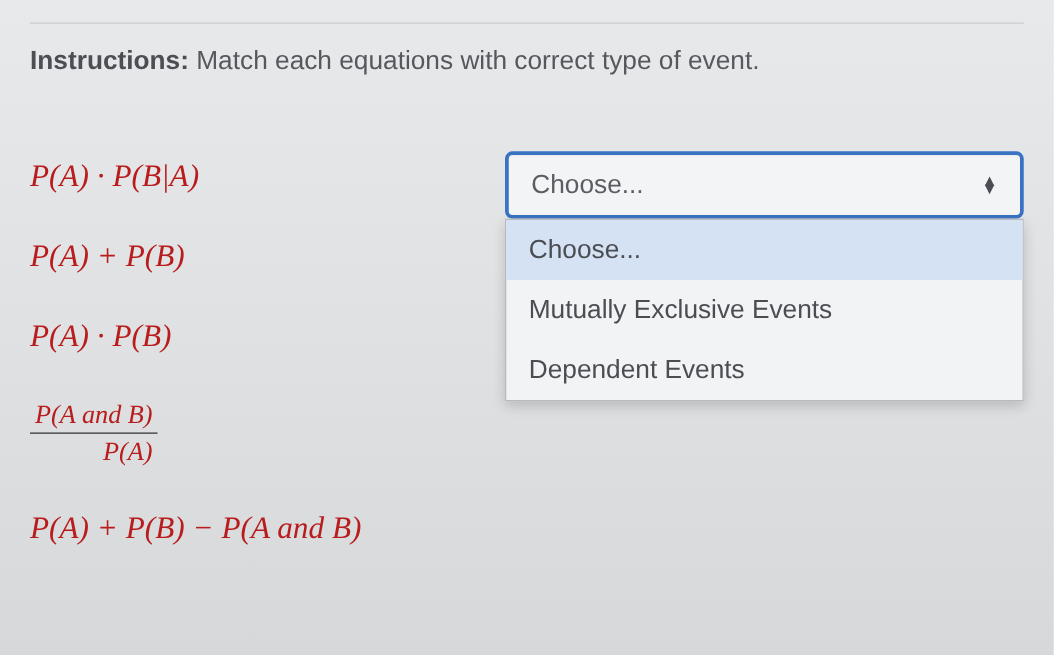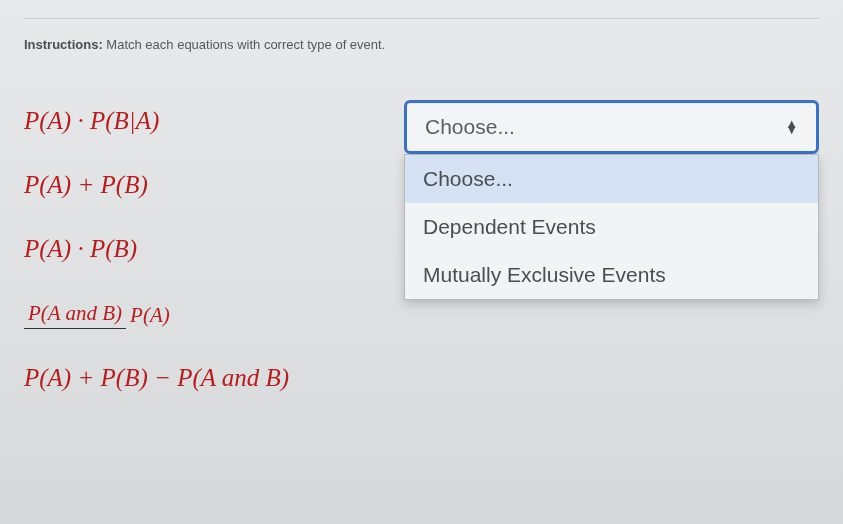--- a/index.html
+++ b/index.html
@@ -13,23 +13,23 @@
       position: relative;
       overflow: hidden;
     }
     .hr-top {
       height: 1px;
       background: rgba(0,0,0,0.12);
       margin-bottom: 18px;
       width: 100%;
     }
     .instructions {
-      font-size: 13px;
+      font-size: 21px;
       color: #55585d;
-      margin-bottom: 48px;
+      margin-bottom: 60px;
     }
     .instructions .label {
       font-weight: 700;
       color: #4b4e53;
     }
     .content {
       display: flex;
       flex-direction: row;
       align-items: flex-start;
       width: 100%;
@@ -41,22 +41,22 @@
       gap: 34px;
       font-family: "Times New Roman", Times, serif;
       font-style: italic;
       font-size: 25px;
       color: #b91c1c;
       padding-top: 6px;
     }
     .equations .eq { line-height: 1.2; }
     .frac {
       display: inline-flex;
-      flex-direction: row;
-      align-items: flex-start;
+      flex-direction: column;
+      align-items: flex-end;
       font-size: 21px;
       vertical-align: middle;
     }
     .frac .num { padding: 0 4px 2px 4px; border-bottom: 1.5px solid #2e3136; }
     .frac .den { padding: 2px 4px 0 4px; }
     .right-col {
       flex: 1;
       position: relative;
     }
     .select-box {
@@ -133,19 +133,19 @@
     <div class="select-box">
       <span>Choose...</span>
       <span class="select-arrows">
         <span>▲</span>
           <span>▼</span>
       </span>
     </div>
 
     <div class="dropdown">
       <div class="opt highlight">Choose...</div>
+      <div class="opt">Mutually Exclusive Events</div>
       <div class="opt">Dependent Events</div>
-      <div class="opt">Mutually Exclusive Events</div>
     </div>
 
   </div>
 
 </div>
 
 </body></html>

